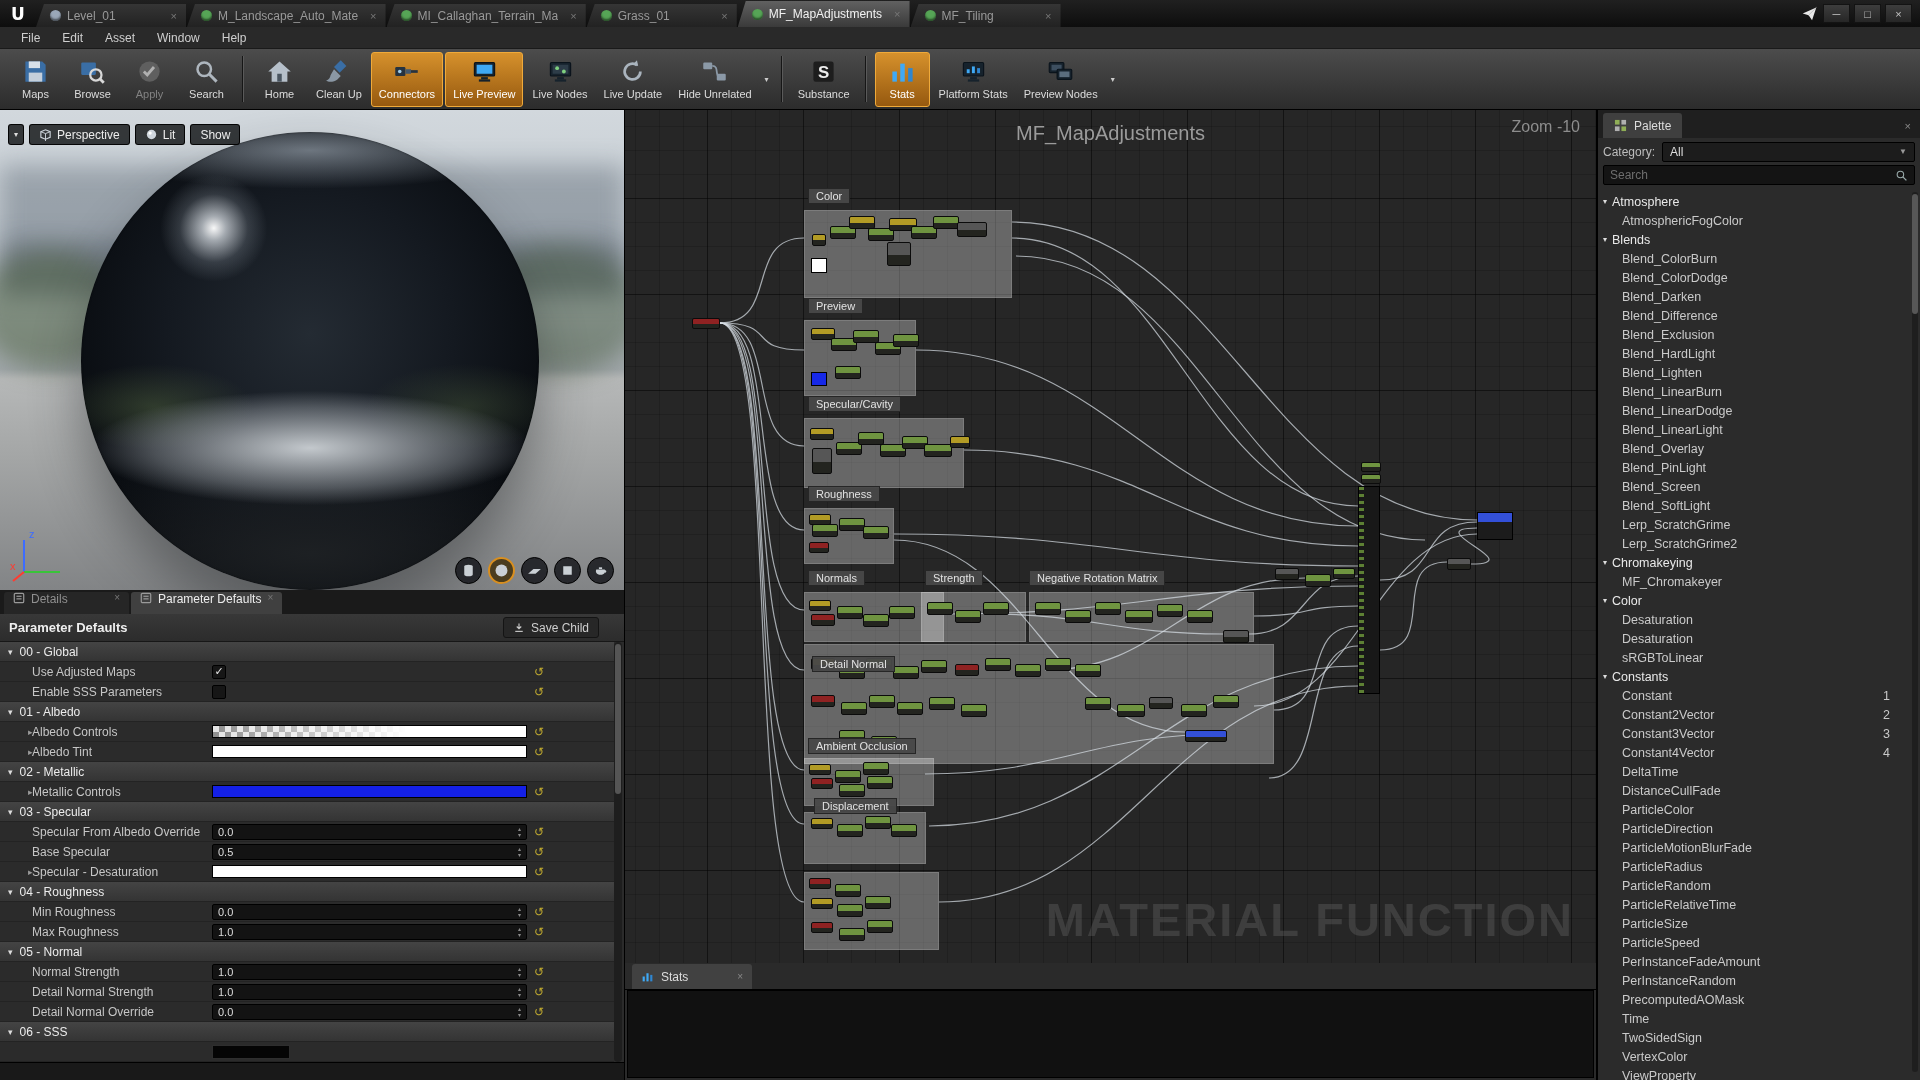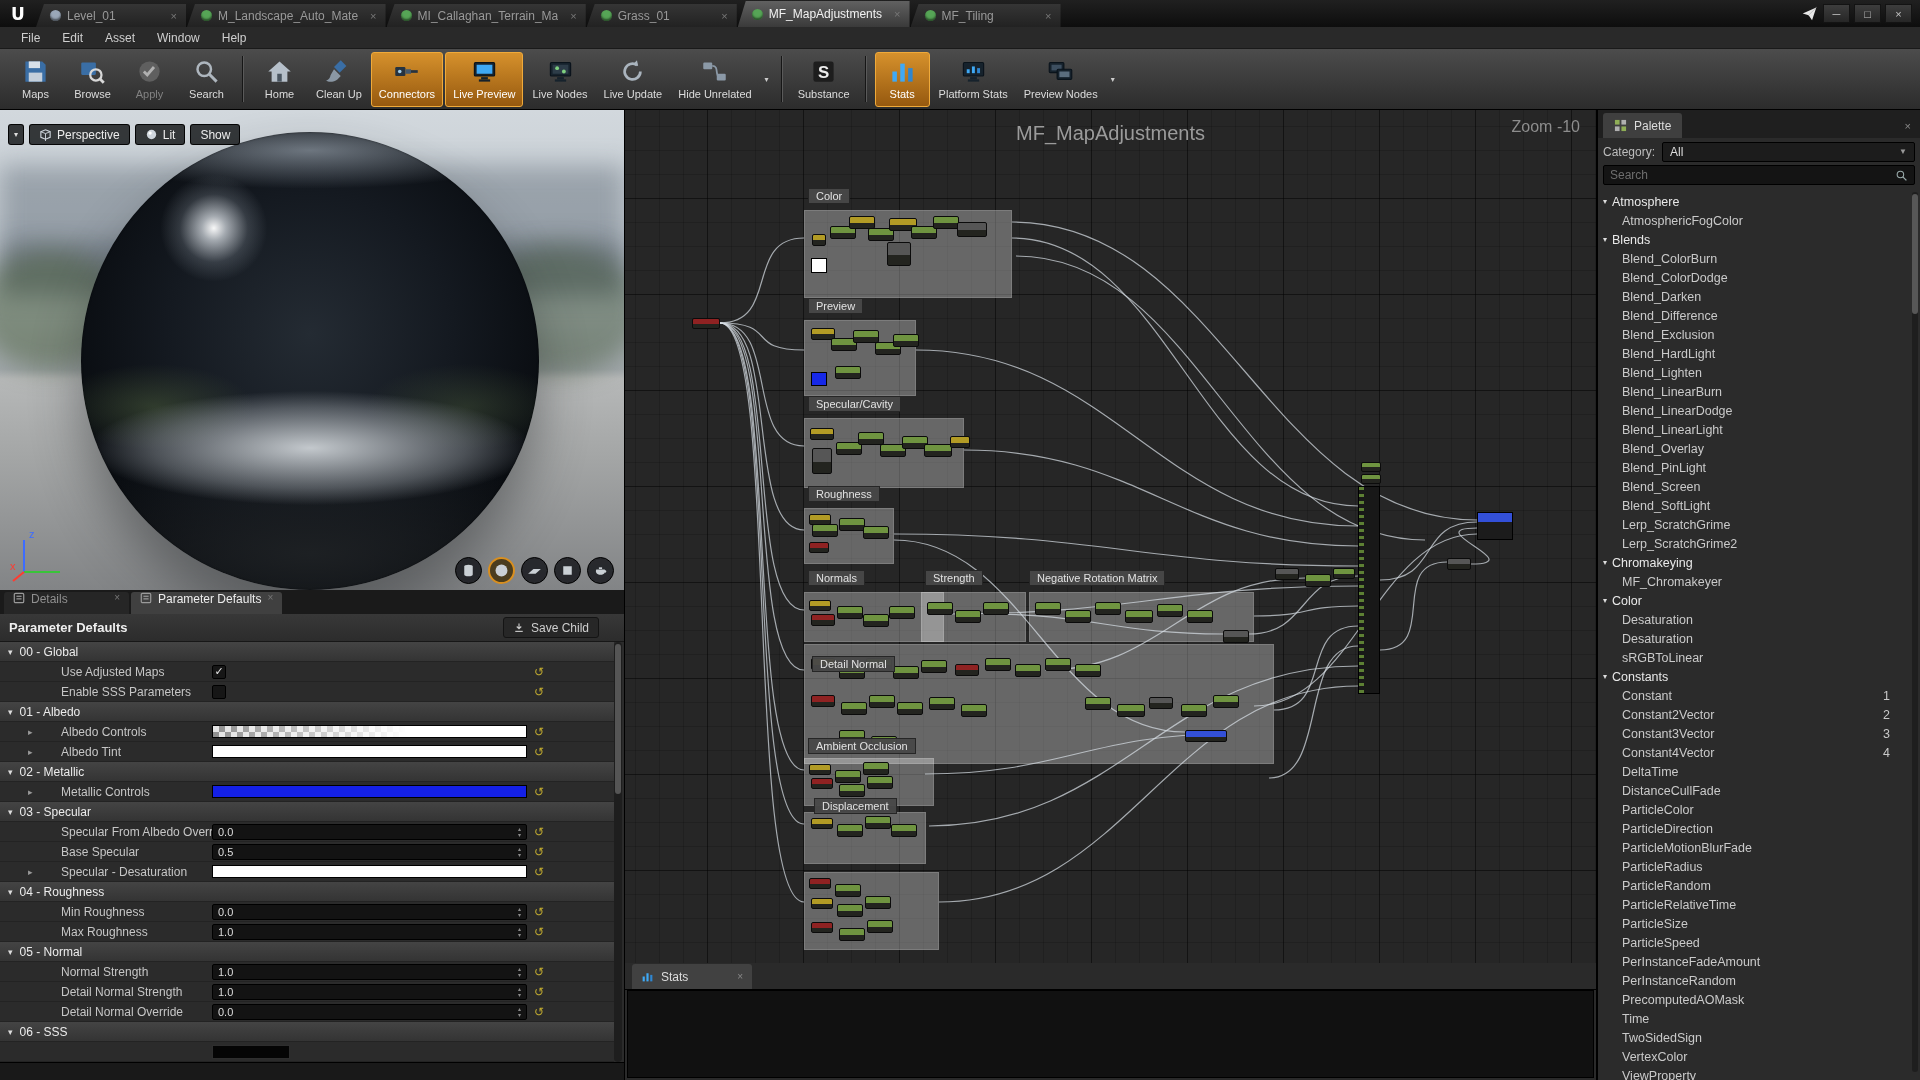--- a/index.html
+++ b/index.html
@@ -66,21 +66,21 @@
 .d-tab .dticon svg{width:12px;height:12px;display:block}
 .d-tab .dclose{margin-left:auto;font-size:10px;color:#777}
 .d-header{height:28px;background:linear-gradient(#383838,#2c2c2c);border-bottom:1px solid #171717;display:flex;align-items:center;padding:0 9px}
 .d-header .ttl{font-size:13px;font-weight:bold;color:#efefef}
 .save-child{margin-left:auto;margin-right:16px;height:21px;display:flex;align-items:center;gap:6px;background:#272727;border:1px solid #141414;border-radius:3px;padding:0 9px;font-size:12px;color:#cfcfcf}
 .save-child svg{width:12px;height:12px}
 #param-rows{position:absolute;top:52px;left:0;width:614px;height:420px;overflow:hidden}
 .prow{height:20px;display:flex;align-items:center;border-bottom:1px solid #232323;background:#2b2b2b;font-size:12px;color:#c6c6c6;position:relative}
 .prow.cat{background:linear-gradient(#444,#343434);color:#ececec}
 .prow.cat .tri{margin-left:8px;margin-right:7px;font-size:9px;color:#ddd}
-.prow .lbl{padding-left:61px;white-space:nowrap}
+.prow .lbl{padding-left:32px;white-space:nowrap}
 .prow.cat .lbl{padding-left:0}
 .prow .exp{position:absolute;left:28px;font-size:9px;color:#999}
 .prow .ctrl{position:absolute;left:212px;width:315px;display:flex;align-items:center}
 .val-box{width:100%;height:16px;background:#131313;border:1px solid #000;border-radius:2px;display:flex;align-items:center;padding:0 5px;color:#ddd;font-size:11px}
 .spin{margin-left:auto;color:#8a8a8a;font-size:6px;line-height:6px;display:flex;flex-direction:column;align-items:center}
 .cbar{width:100%;height:13px;border:1px solid #000}
 .cbar.white{background:#fff}
 .cbar.blue{background:#1420e6}
 .cbar.checker{background-image:linear-gradient(90deg,rgba(255,255,255,0) 0%,rgba(255,255,255,.88) 55%,#fff 62%),repeating-conic-gradient(#8f8f8f 0% 25%,#e4e4e4 0% 50%);background-size:100% 100%,12px 12px}
 .cb{width:14px;height:14px;background:#161616;border:1px solid #000;display:flex;align-items:center;justify-content:center;color:#e6e6e6;font-size:11px;border-radius:2px}
@@ -635,20 +635,21 @@
     </div>
   <div class="d-scroll">
       <div class="thumb"></div>
     </div>
   <div class="d-bottom"></div>
 </div>
 
 <div id="graph">
   <div class="g-title">MF_MapAdjustments</div>
   <div class="g-zoom">Zoom -10</div>
+  <div class="g-watermark">MATERIAL FUNCTION</div>
   <div id="g-boxes">
       <div class="g-box" style="left: 179px; top: 100px; width: 208px; height: 88px;"></div>
       <div class="g-box" style="left: 179px; top: 210px; width: 112px; height: 76px;"></div>
       <div class="g-box" style="left: 179px; top: 308px; width: 160px; height: 70px;"></div>
       <div class="g-box" style="left: 179px; top: 398px; width: 90px; height: 56px;"></div>
       <div class="g-box" style="left: 179px; top: 482px; width: 140px; height: 50px;"></div>
       <div class="g-box" style="left: 296px; top: 482px; width: 105px; height: 50px;"></div>
       <div class="g-box" style="left: 404px; top: 482px; width: 225px; height: 50px;"></div>
       <div class="g-box" style="left: 179px; top: 534px; width: 470px; height: 120px;"></div>
       <div class="g-box" style="left: 179px; top: 648px; width: 130px; height: 48px;"></div>

